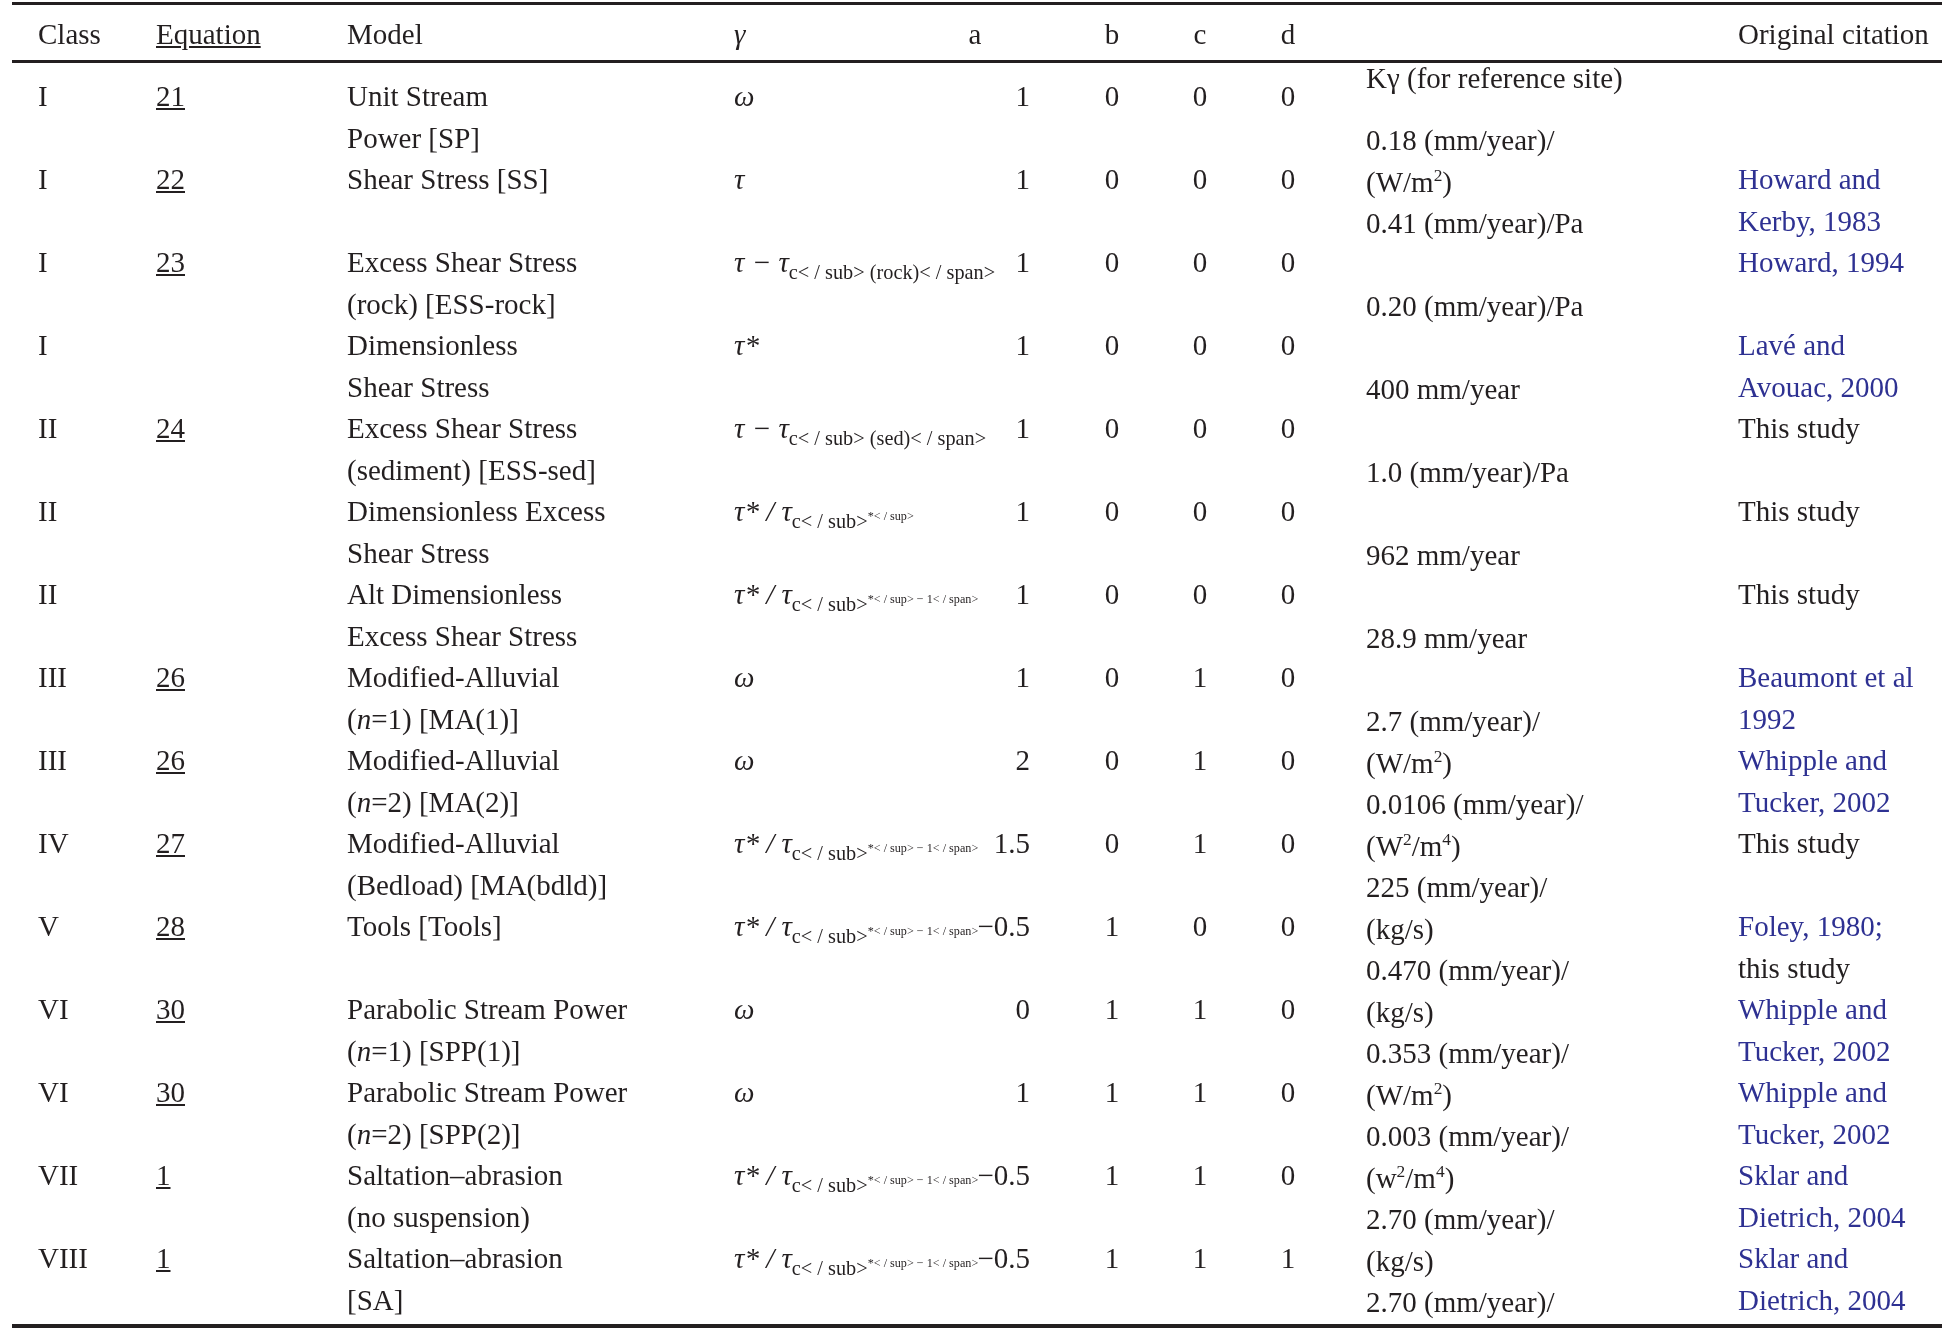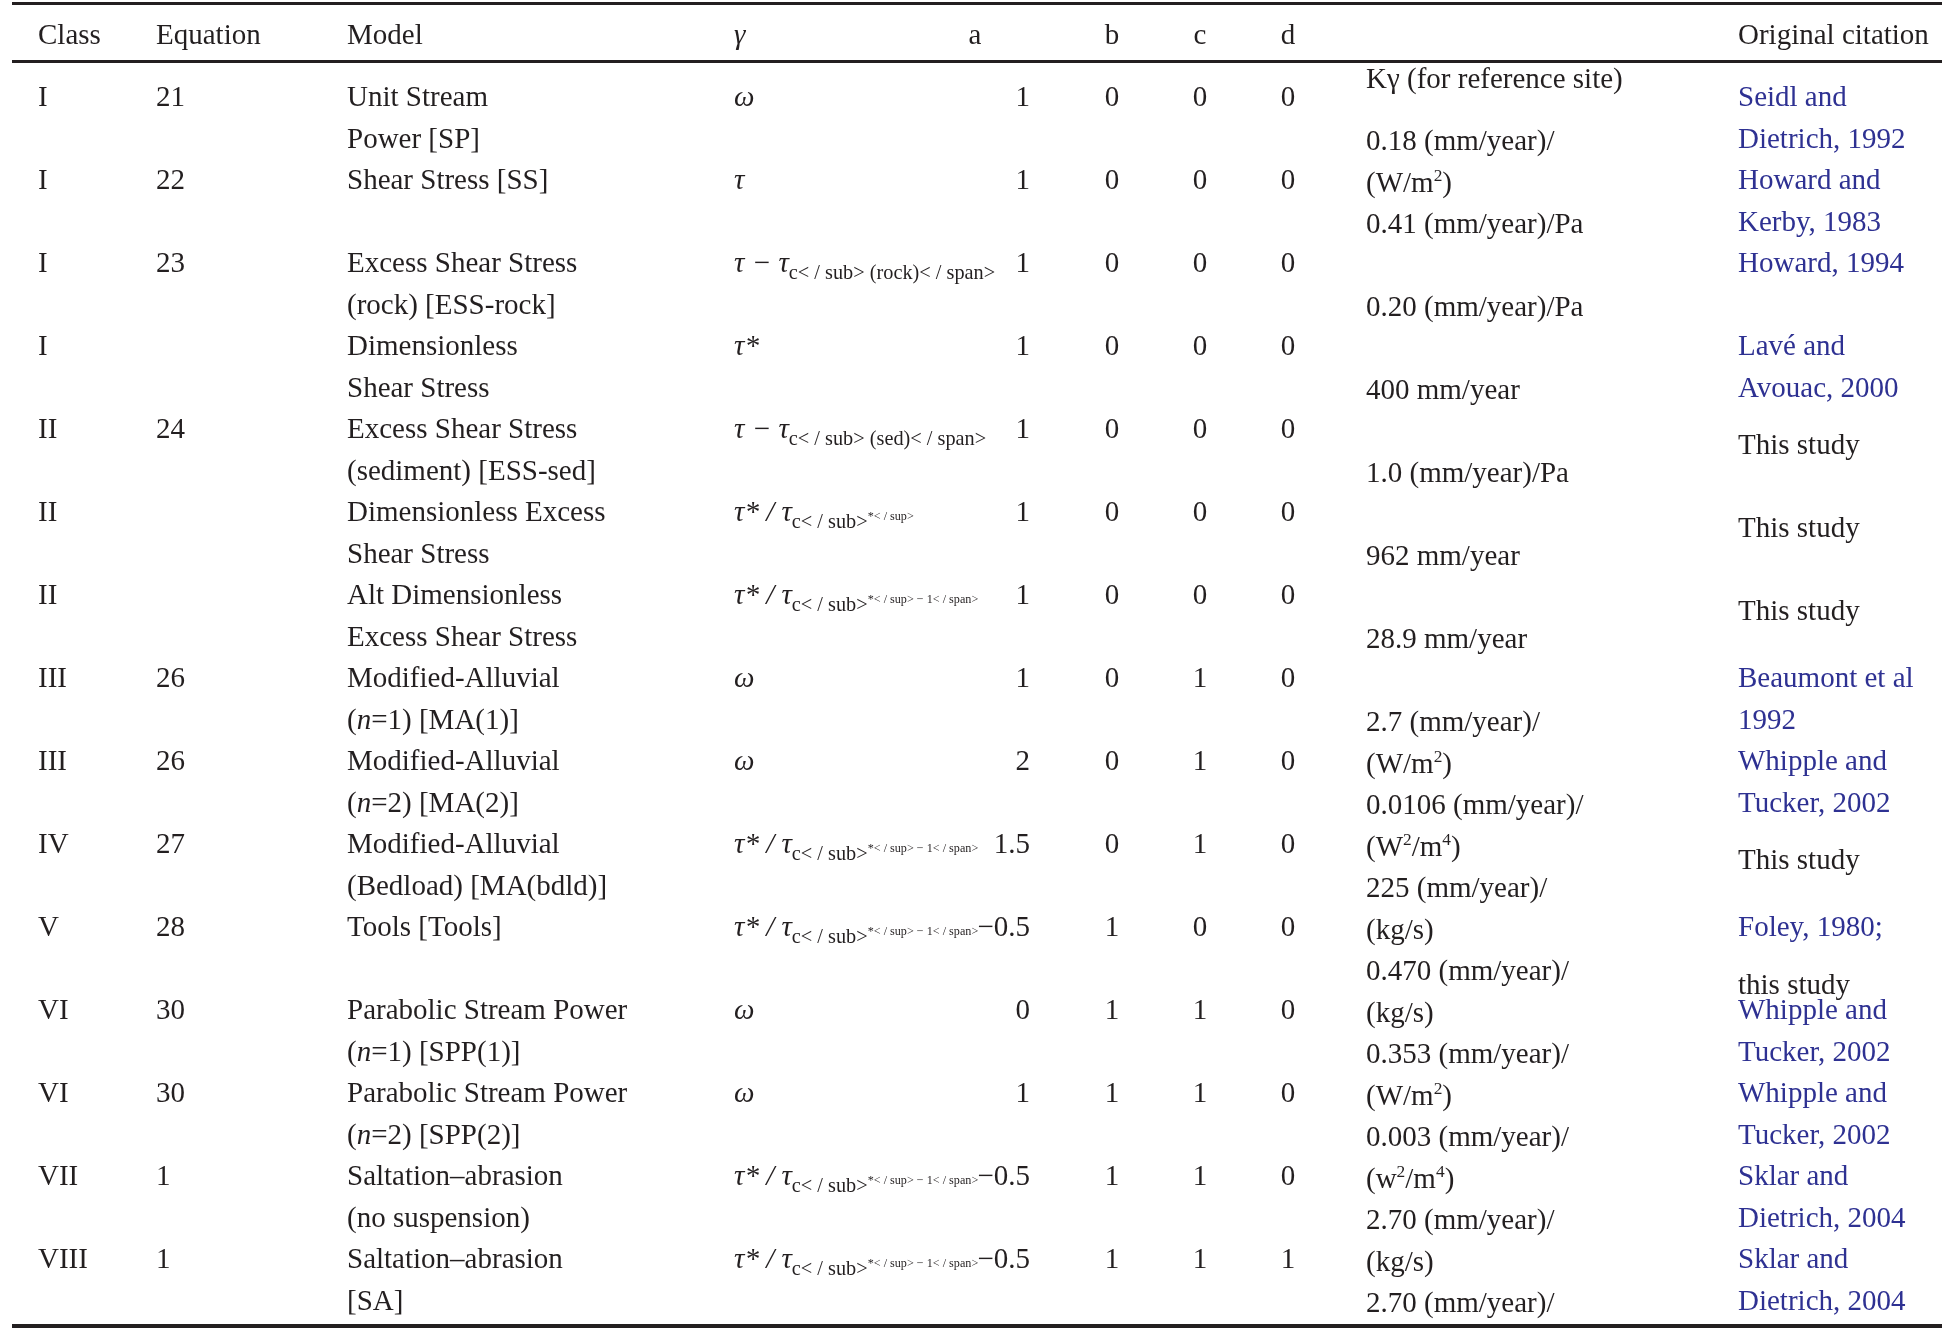--- a/index.html
+++ b/index.html
@@ -14,36 +14,36 @@
   .rule.bot { top: 1324px; height: 4px; }
 
   .header { position: absolute; top: 14px; left: 0; right: 0; height: 40px; }
   .rows { position: absolute; top: 76px; left: 0; right: 0; }
 
   .row { position: relative; height: 83px; }
   .cell { position: absolute; top: 0; line-height: 41.5px; white-space: nowrap; }
   .header .cell { line-height: 40px; }
 
   .c-class { left: 15px; margin-left: 23px; }
-  .c-eq { left: 156px; }
+  .c-eq { left: 156px; text-decoration: underline; }
   .c-model { left: 347px; }
   .c-gamma { left: 734px; font-style: italic; }
   .c-a { left: 950px; width: 80px; text-align: right; }
   .c-b { left: 1102px; width: 20px; text-align: center; }
   .c-c { left: 1190px; width: 20px; text-align: center; }
   .c-d { left: 1278px; width: 20px; text-align: center; }
   .c-k { left: 1366px; margin-top: 44px; }
   .c-cite { left: 1738px; }
 
   .header .c-gamma { font-style: italic; }
   .header .c-a { left: 960px; width: 30px; text-align: center; }
 
   .line { display: block; }
   .link { color: #2e3192; cursor: pointer; }
-  .plain { color: #231f20; margin-top: 16px; }
+  .plain { color: #231f20; }
   sup { font-size: 60%; vertical-align: super; line-height: 0; }
   sub { font-size: 70%; vertical-align: sub; line-height: 0; }
   .it { font-style: italic; }
   .up { font-style: normal; }
 </style>
 </head>
 <body>
 
 <div class="rule top"></div>
 
@@ -72,24 +72,20 @@
       <span class="cell c-c">0</span>
       <span class="cell c-d">0</span>
       <span class="cell c-model">
         <span class="line">Unit Stream</span>
         <span class="line">Power [SP]</span>
       </span>
       <span class="cell c-k">
         <span class="line">0.18 (mm/year)/</span>
         <span class="line">(W/m<sup>2</sup>)</span>
       </span>
-      <span class="cell c-cite">
-        <span class="line link">Seidl and</span>
-        <span class="line link">Dietrich, 1992</span>
-      </span>
     </div>
     <div class="row" style="height: 83px;">
       <span class="cell c-class">I</span>
       <span class="cell c-eq">22</span>
       <span class="cell c-gamma">τ</span>
       <span class="cell c-a">1</span>
       <span class="cell c-b">0</span>
       <span class="cell c-c">0</span>
       <span class="cell c-d">0</span>
       <span class="cell c-model">

